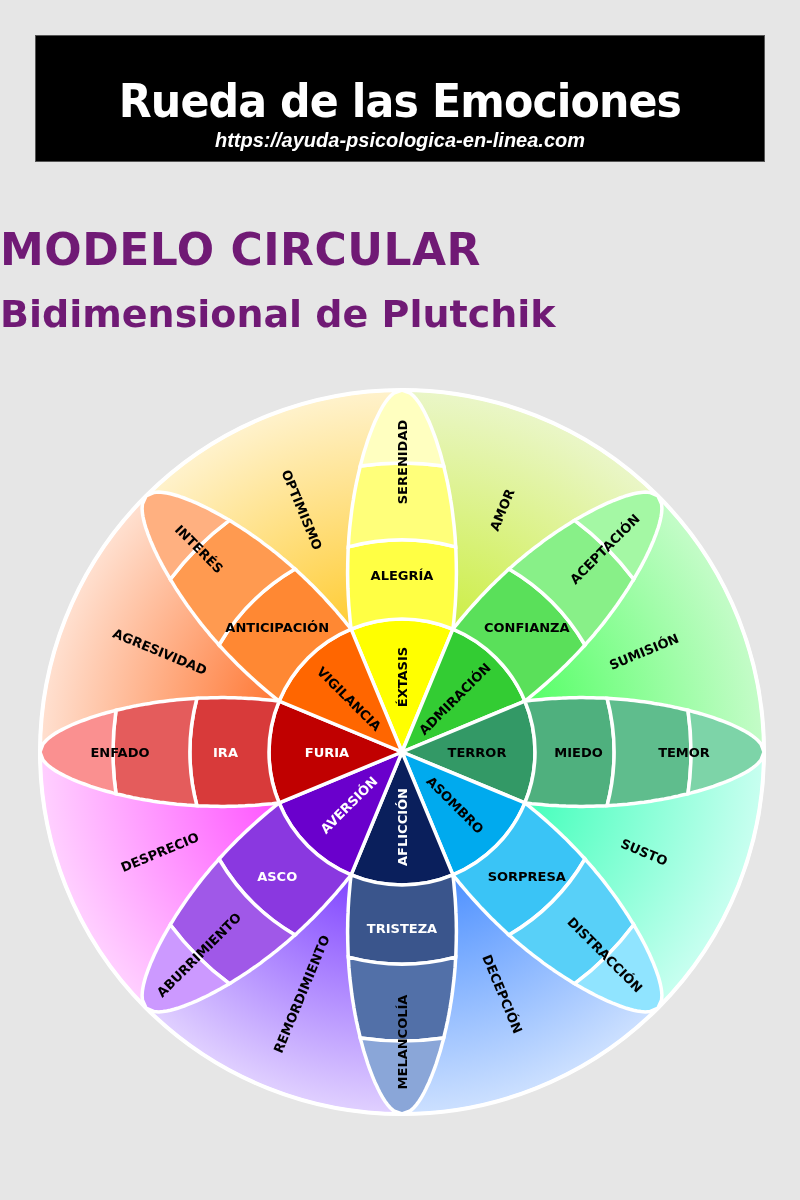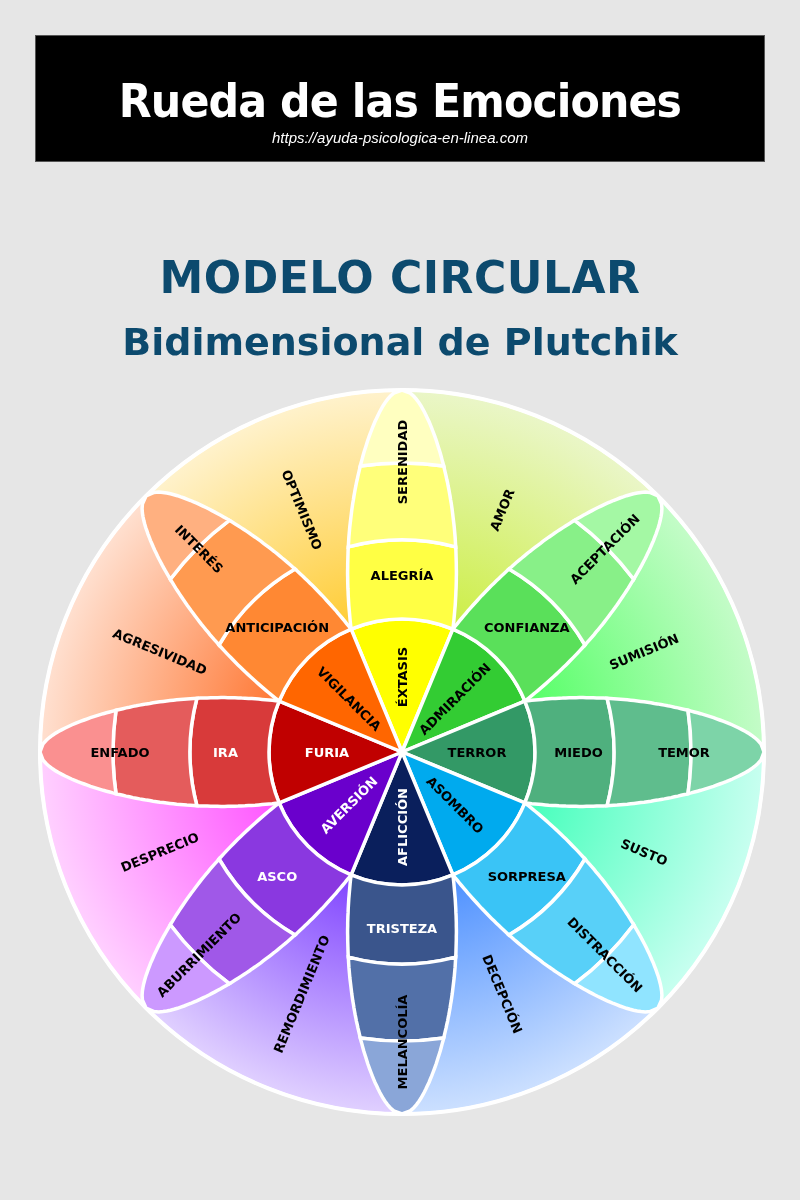--- a/index.html
+++ b/index.html
@@ -14,26 +14,26 @@
     text-align: center; color: #fff;
   }
   .banner-title {
     position: absolute; left: 0; right: 0; top: 66px;
     font-family: "DejaVu Sans", sans-serif; font-weight: bold;
     font-size: 47px; letter-spacing: -1px; line-height: 1;
     transform: scaleX(0.93);
   }
   .banner-url {
     position: absolute; left: 0; right: 0; top: 126px;
-    font-family: "Liberation Sans", sans-serif; font-style: italic; font-weight: normal;
-    font-size: 15px; line-height: 1;
+    font-family: "Liberation Sans", sans-serif; font-style: italic; font-weight: bold;
+    font-size: 20px; line-height: 1;
   }
   .heading {
-    position: absolute; left: 0; right: 0; text-align: center; color: #0c4a6e;
-    font-family: "DejaVu Sans", sans-serif; font-weight: bold; margin-top: 28px;
+    position: absolute; left: 0; right: 0; color: #701a75;
+    font-family: "DejaVu Sans", sans-serif; font-weight: bold;
   }
   .heading.h1 { top: 224px; font-size: 44px; letter-spacing: 0.5px; }
   .heading.h2 { top: 292px; font-size: 38px; }
   svg.wheel { position: absolute; left: 0; top: 0; }
   svg text {
     font-family: "DejaVu Sans", sans-serif; font-size: 13px; font-weight: bold;
   }
 </style>
 </head>
 <body>

